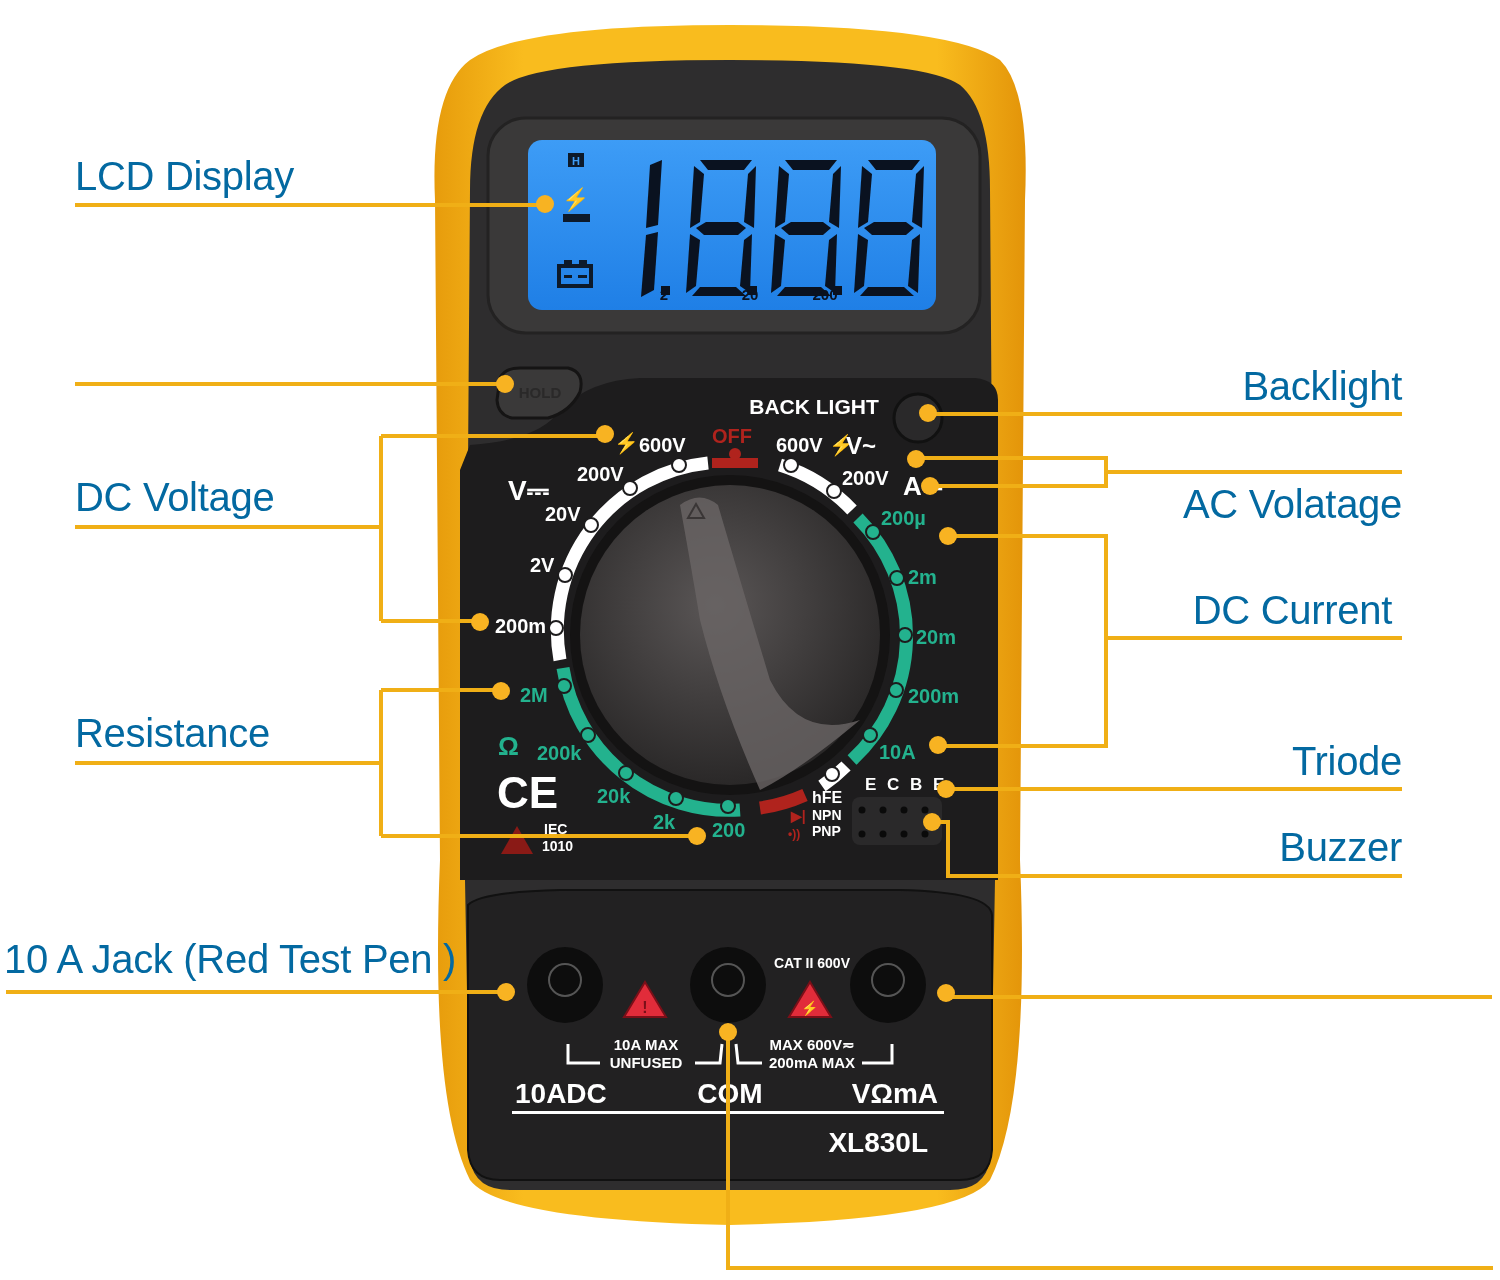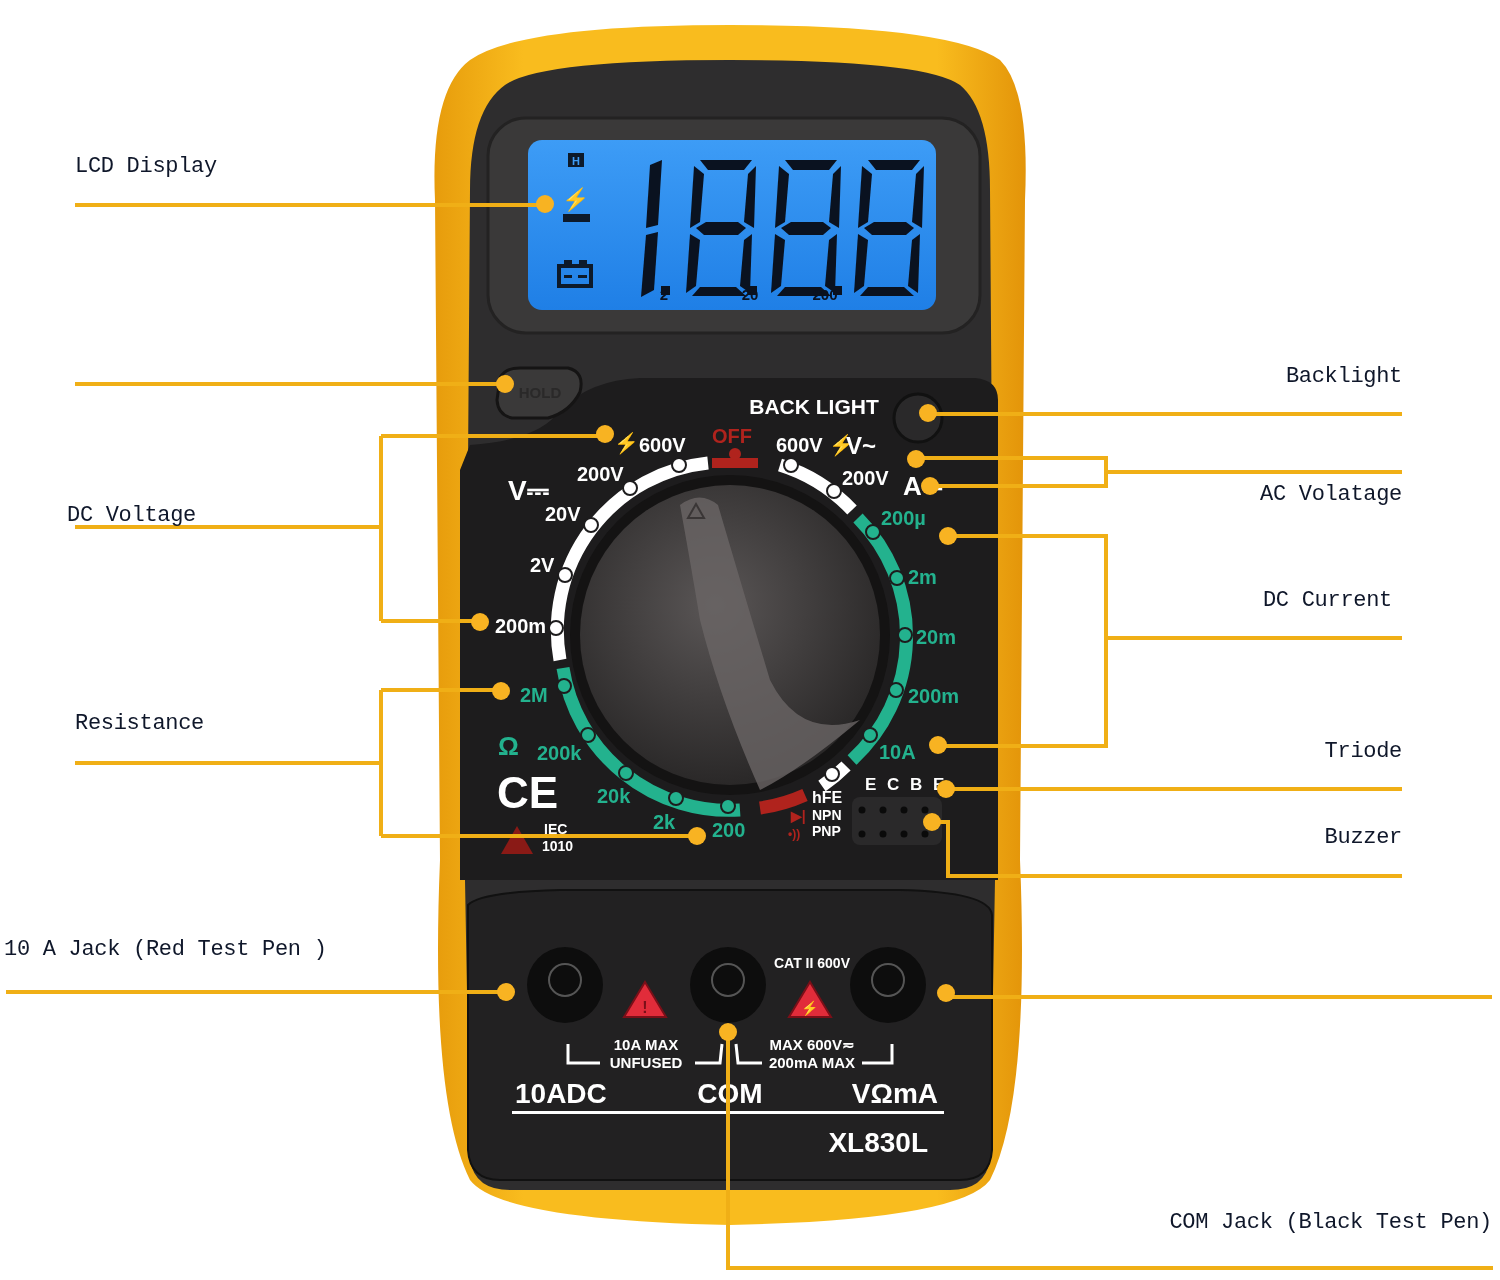--- a/index.html
+++ b/index.html
@@ -1,19 +1,19 @@
 <!DOCTYPE html>
 <html><head>
 <meta charset="utf-8">
 <style>
   html,body{margin:0;padding:0;background:#fff;}
   body{width:1500px;height:1280px;position:relative;overflow:hidden;font-family:"DejaVu Sans",sans-serif;}
   .stage{position:absolute;left:0;top:0;width:1500px;height:1280px;}
   svg text{font-family:"Liberation Sans",sans-serif;}
-  .callout{position:absolute;font-family:Liberation Mono, monospace;font-size:22px;color:#0f172a;white-space:nowrap;line-height:1;letter-spacing:-0.3px;}
+  .callout{position:absolute;font-family:Liberation Sans, sans-serif;font-size:40px;color:#0369a1;white-space:nowrap;line-height:1;letter-spacing:-0.3px;}
   .callout.right{text-align:right;}
 </style>
 </head>
 <body>
 
 <div class="stage">
 <svg width="1500" height="1280" viewBox="0 0 1500 1280" xmlns="http://www.w3.org/2000/svg">
   <defs>
     <linearGradient id="yel" x1="0" x2="1" y1="0" y2="0">
       <stop offset="0" stop-color="#E79C0C"></stop>
@@ -279,22 +279,21 @@
     <circle cx="948" cy="536" r="9"></circle>
     <circle cx="938" cy="745" r="9"></circle>
     <circle cx="946" cy="789" r="9"></circle>
     <circle cx="932" cy="822" r="9"></circle>
     <circle cx="946" cy="993" r="9"></circle>
   </g>
 </svg>
 
 
 <div class="callout" style="left:75px;top:156px;">LCD Display</div>
-<div class="callout" style="left:67px;top:477px;margin-top:28px;">DC Voltage</div>
+<div class="callout" style="left:75px;top:477px;">DC Voltage</div>
 <div class="callout" style="left:75px;top:713px;">Resistance</div>
 <div class="callout" style="left:4px;top:939px;">10 A Jack (Red Test Pen )</div>
 <div class="callout right" style="right:98px;top:366px;">Backlight</div>
 <div class="callout right" style="right:98px;top:484px;">AC Volatage</div>
 <div class="callout right" style="right:108px;top:590px;">DC Current</div>
 <div class="callout right" style="right:98px;top:741px;">Triode</div>
 <div class="callout right" style="right:98px;top:827px;">Buzzer</div>
-<div class="callout right" style="right:8px;top:1212px;">COM Jack (Black Test Pen)</div>
 </div>
 
 </body></html>

